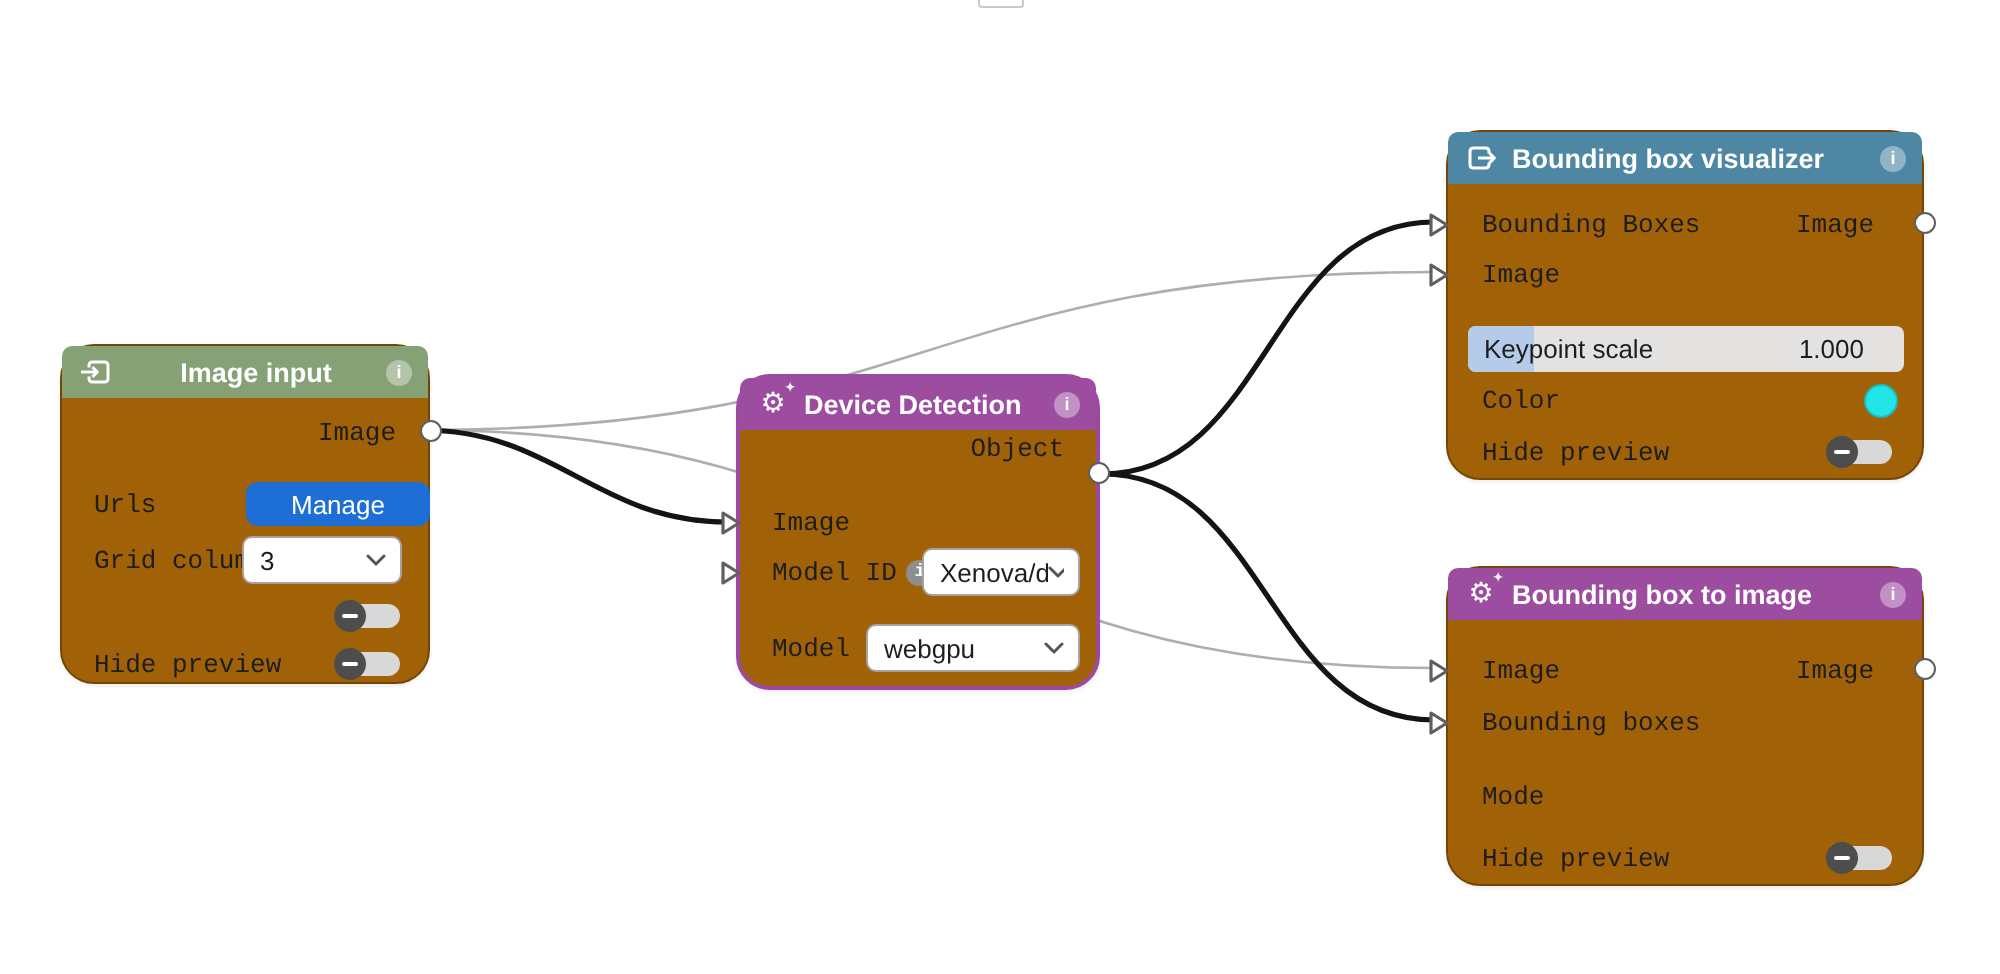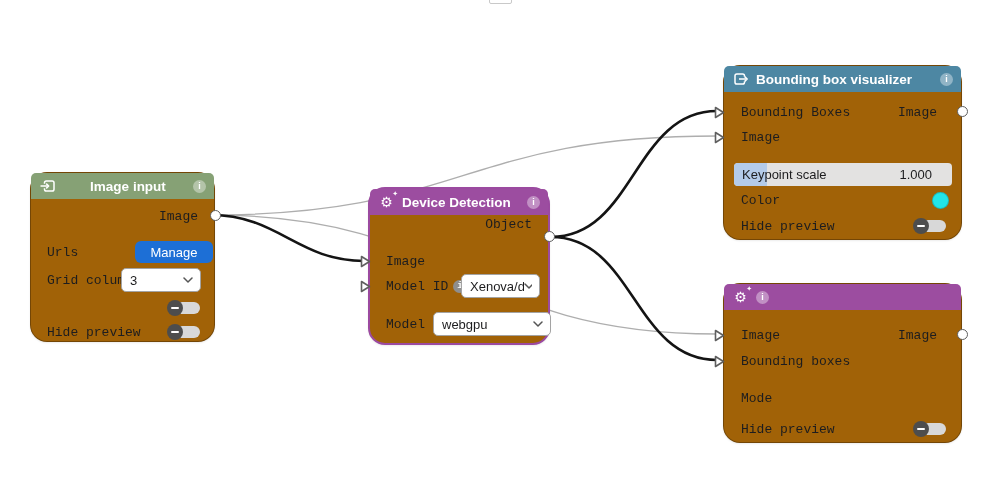--- a/index.html
+++ b/index.html
@@ -117,21 +117,21 @@
   </div>
   <div class="row" style="top:30px;height:26px;">
     <span class="spacer"></span>
     <span class="lbl" style="padding-right:16px;">Image</span>
   </div>
   <div class="port-out" style="top:37px;"></div>
 
   <div class="row pad-l" style="top:66px;height:26px;">
     <span class="lbl">Urls</span>
   </div>
-  <div class="btn-primary" style="top:68px;left:104px;width:78px;">Manage</div>
+  <div class="btn-primary" style="top:68px;left:92px;width:92px;">Manage</div>
 
   <div class="row pad-l" style="top:94px;height:26px;">
     <span class="lbl">Grid columns</span>
   </div>
   <div class="select" style="top:95px;left:90px;width:80px;height:24px;">
     <span>3</span>
     <svg width="10" height="6">
         <polyline points="1,1 5,5 9,1" fill="none" stroke="#555" stroke-width="1.5" stroke-linecap="round" stroke-linejoin="round"></polyline>
       </svg>
   </div>
@@ -180,21 +180,21 @@
   <div class="select" style="top:85px;left:91px;width:79px;height:24px;">
     <span style="overflow:hidden;white-space:nowrap;">Xenova/det</span>
     <svg width="10" height="6">
         <polyline points="1,1 5,5 9,1" fill="none" stroke="#555" stroke-width="1.5" stroke-linecap="round" stroke-linejoin="round"></polyline>
       </svg>
   </div>
 
   <div class="row pad-l" style="top:122px;height:26px;">
     <span class="lbl">Model</span>
   </div>
-  <div class="select" style="top:123px;left:63px;width:118px;height:24px;gap:32px;">
+  <div class="select" style="top:123px;left:63px;width:107px;height:24px;gap:32px;">
     <span>webgpu</span>
     <svg width="10" height="6">
         <polyline points="1,1 5,5 9,1" fill="none" stroke="#555" stroke-width="1.5" stroke-linecap="round" stroke-linejoin="round"></polyline>
       </svg>
   </div>
 </div>
 
 <div class="node" style="left:723px;top:65px;width:239px;height:175px;">
   <div class="node-header hdr-teal">
     <span class="hdr-icon">
@@ -242,20 +242,21 @@
       <span class="knob"></span>
     </div>
 </div>
 
 <div class="node" style="left:723px;top:283px;width:239px;height:160px;">
   <div class="node-header hdr-purple">
     <span class="hdr-icon">
       <span class="gear-glyph">⚙</span>
       <span class="gear-sparkle">✦</span>
     </span>
+    <span class="hdr-title">Bounding box to image</span>
     <span class="info-badge">i</span>
   </div>
   <div class="row" style="top:38px;height:26px;padding:0 24px 0 17px;">
     <span class="lbl">Image</span>
     <span class="spacer"></span>
     <span class="lbl">Image</span>
   </div>
   <svg class="port-in" style="top:45px;" viewBox="0 0 11 13">
       <polygon points="1.5,1.5 9.5,6.5 1.5,11.5" fill="#fff" stroke="#5f5f5f" stroke-width="1.6" stroke-linejoin="round"></polygon>
     </svg>

